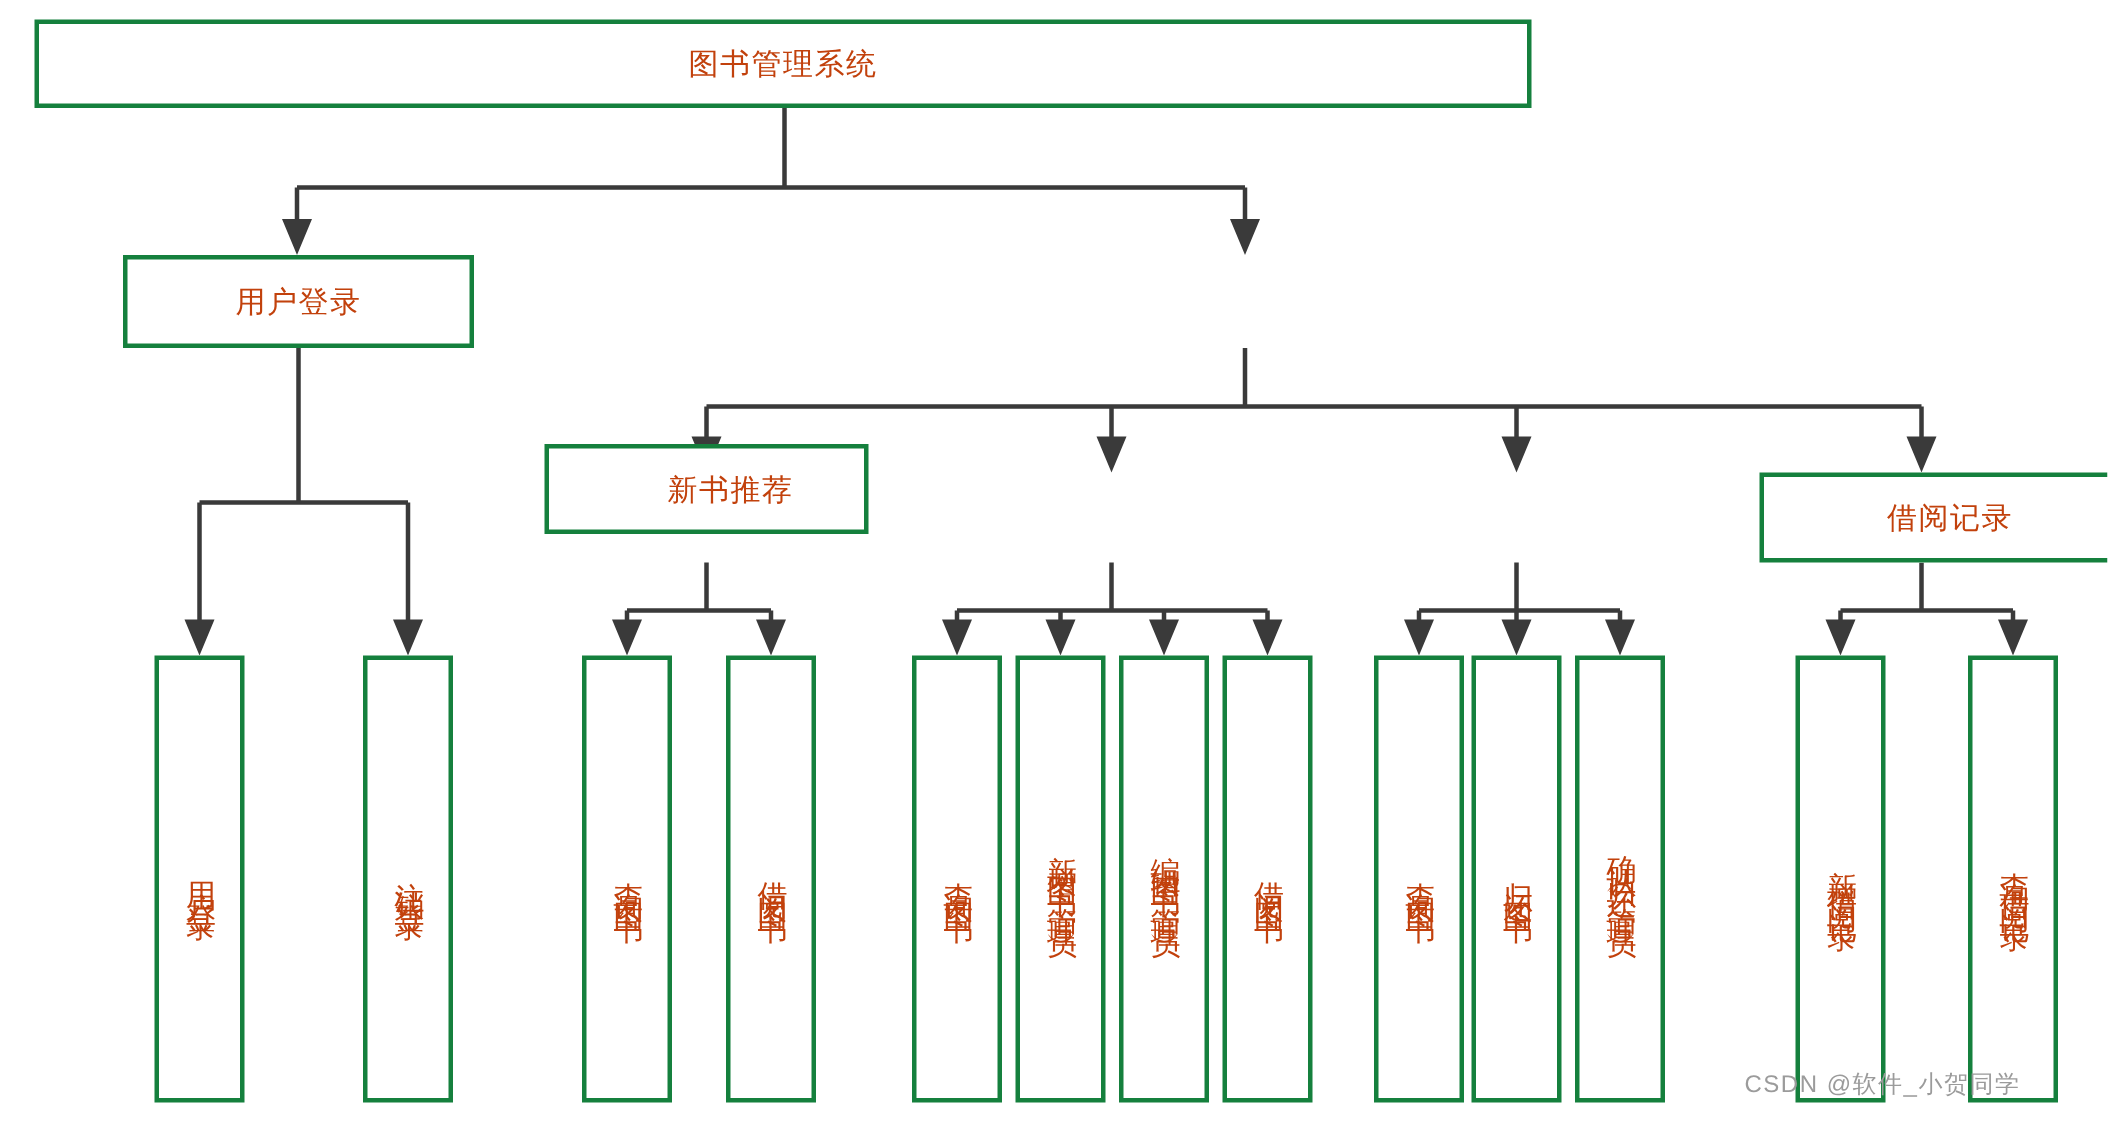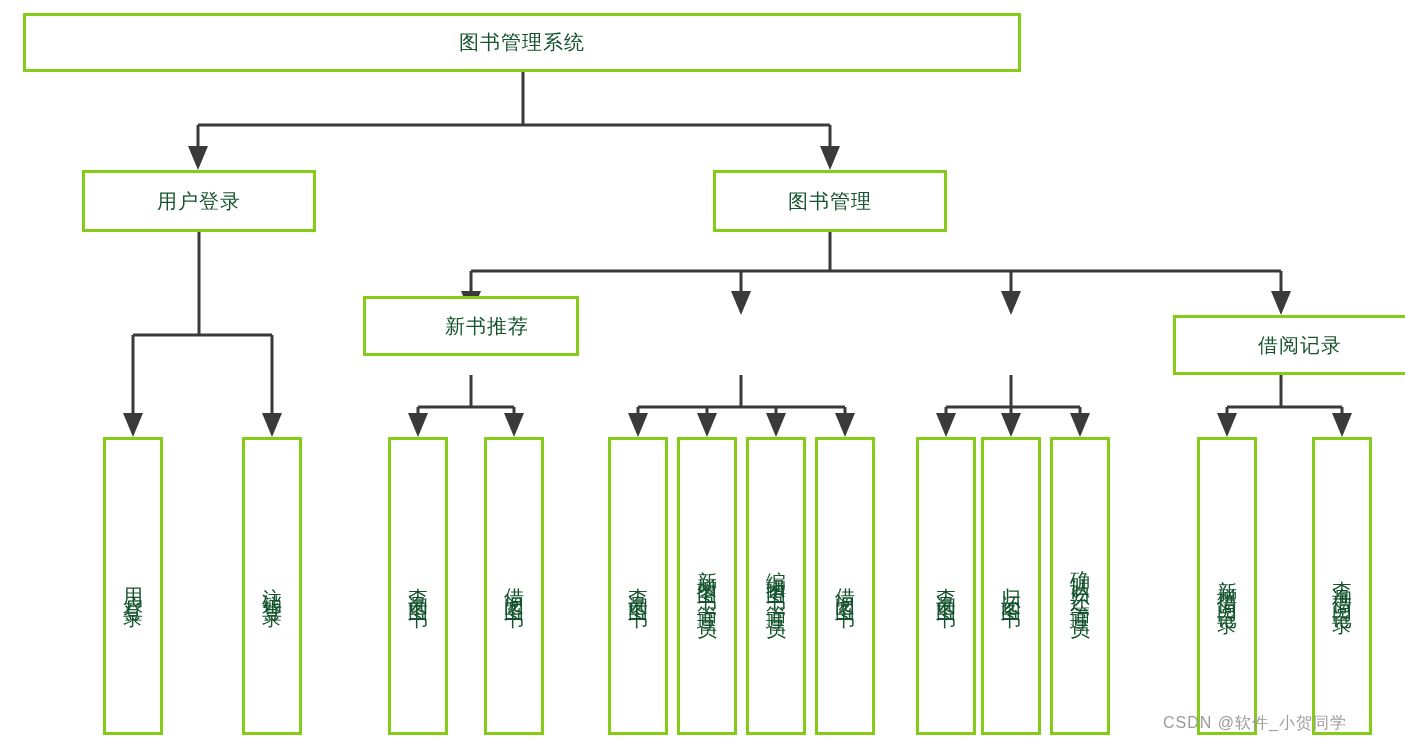--- a/index.html
+++ b/index.html
@@ -8,23 +8,23 @@
     width:1405px;height:747px;
     background:#ffffff;
     font-family:"Liberation Sans","DejaVu Sans",sans-serif;
     overflow:hidden;
   }
   #wires{position:absolute;left:0;top:0;z-index:0;}
   .node{
     position:absolute;
     box-sizing:border-box;
     background:#ffffff;
-    border:3px solid #84cc16;
+    border:3px solid #15803d;
     display:flex;align-items:center;justify-content:center;
-    color:#14532d;
+    color:#c2410c;
     font-size:20px;
     z-index:1;
     letter-spacing:1px;
   }
   .vnode{
     writing-mode:vertical-rl;
     text-orientation:mixed;
     letter-spacing:7px;
     line-height:1.15;
     font-size:20px;
@@ -61,21 +61,20 @@
       M628 413 L648 413 L638 437 Z  M697 413 L717 413 L707 437 Z
       M766 413 L786 413 L776 437 Z  M835 413 L855 413 L845 437 Z
       M936 413 L956 413 L946 437 Z  M1001 413 L1021 413 L1011 437 Z
       M1070 413 L1090 413 L1080 437 Z
       M1217 413 L1237 413 L1227 437 Z  M1332 413 L1352 413 L1342 437 Z"></path>
   </svg>
 
   <div class="node" style="left:23px;top:13px;width:998px;height:59px;">图书管理系统</div>
 
   <div class="node" style="left:82px;top:170px;width:234px;height:62px;">用户登录</div>
-  <div class="node" style="left:713px;top:170px;width:234px;height:62px;">图书管理</div>
 
   <div class="node" style="left:363px;top:296px;width:216px;height:60px;padding-left:32px;">新书推荐</div>
   <div class="node" style="left:1173px;top:315px;width:254px;height:60px;">借阅记录</div>
 
   <div class="node vnode" style="left:103px;top:437px;width:60px;height:298px;">用户登录</div>
   <div class="node vnode" style="left:242px;top:437px;width:60px;height:298px;">注销登录</div>
 
   <div class="node vnode" style="left:388px;top:437px;width:60px;height:298px;">查询图书</div>
   <div class="node vnode" style="left:484px;top:437px;width:60px;height:298px;">借阅图书</div>
 

